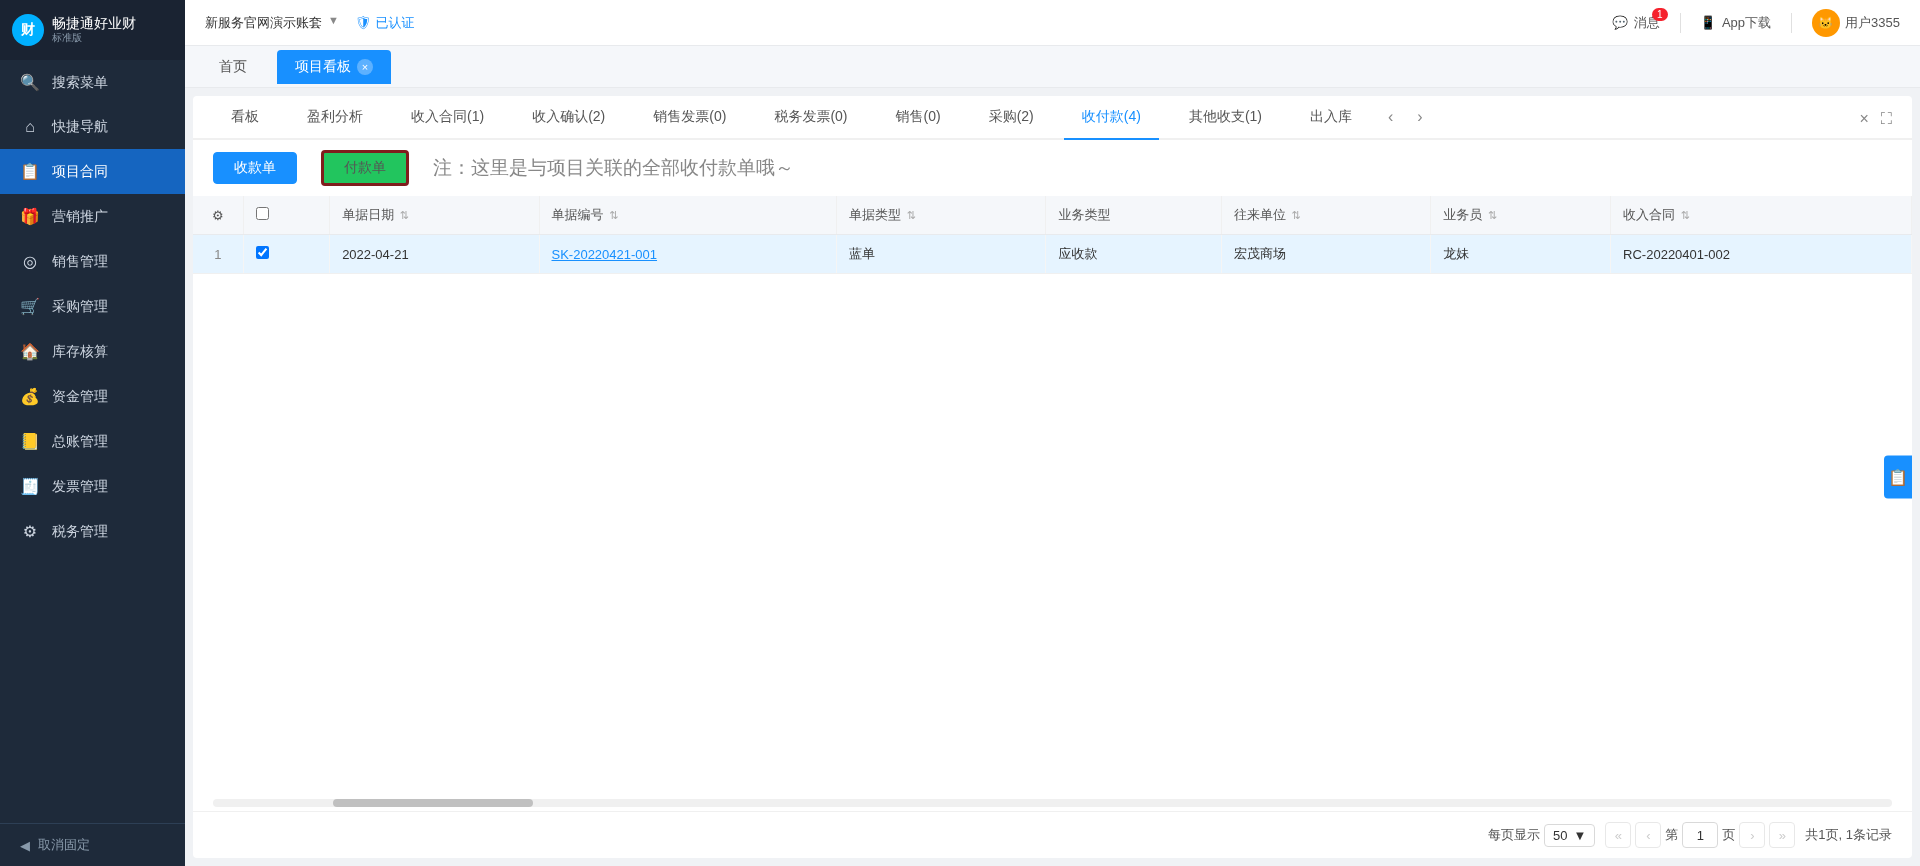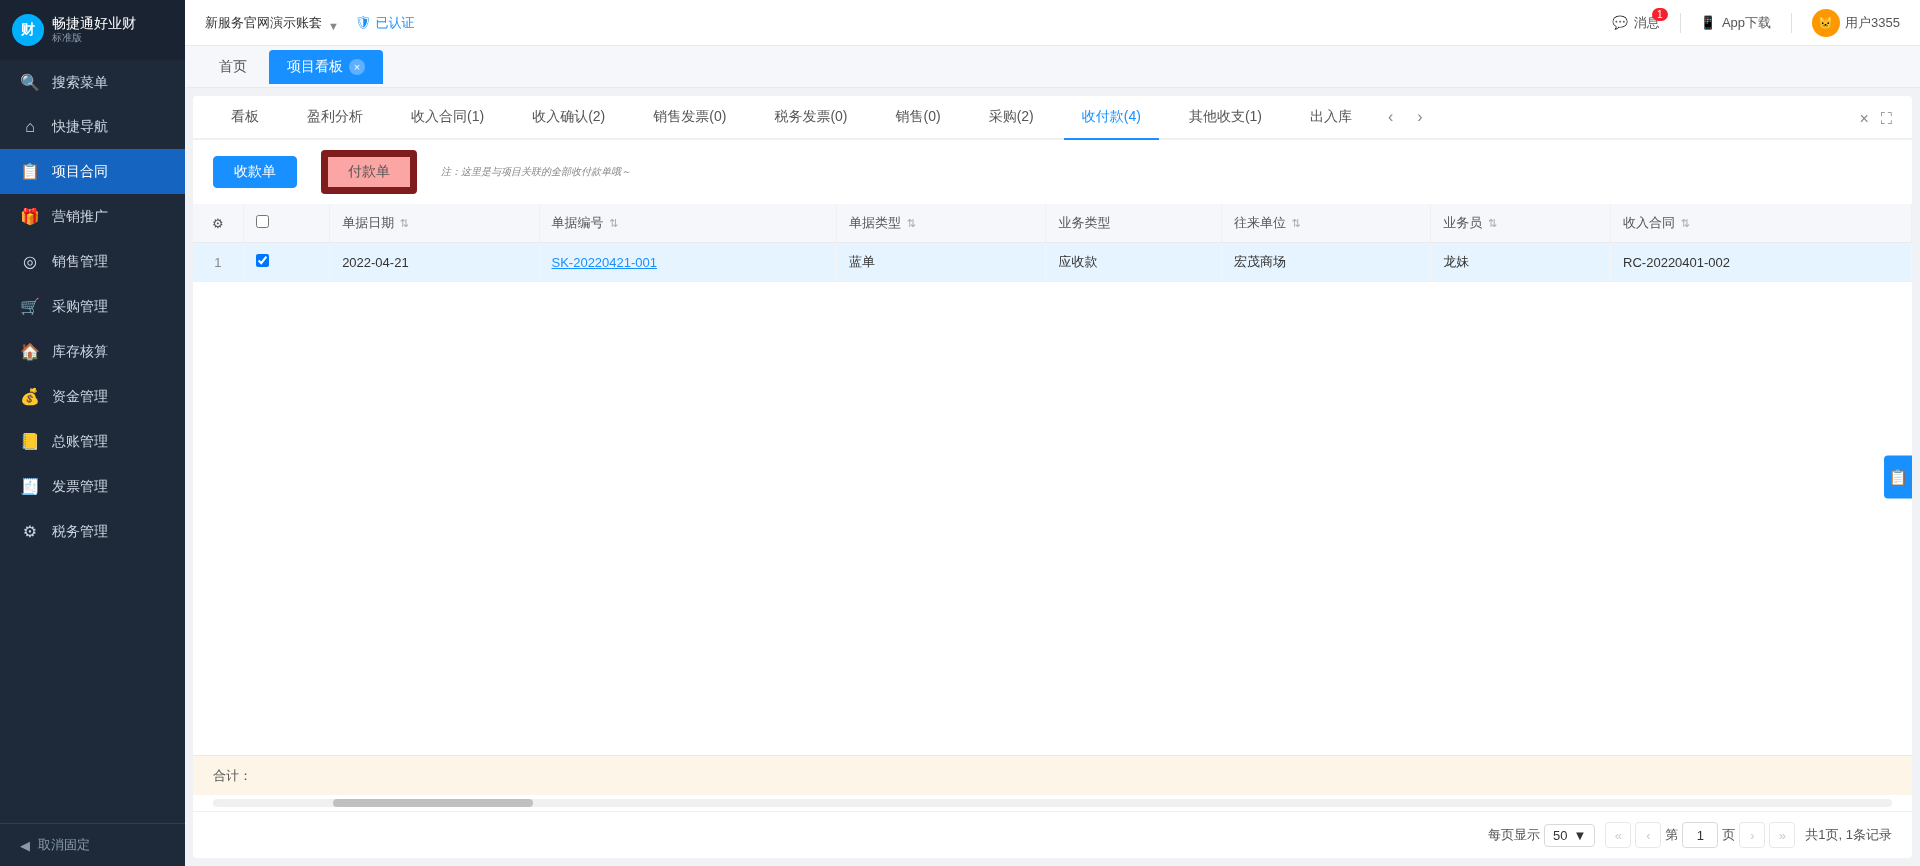--- a/index.html
+++ b/index.html
@@ -62,21 +62,21 @@
     
     .topbar {
       display: flex; align-items: center;
       background: #fff;
       padding: 0 20px;
       height: 46px;
       border-bottom: 1px solid #e8eaed;
       gap: 16px;
     }
     .topbar-account {
-      display: flex; align-items: flex-end; gap: 6px;
+      display: flex; align-items: flex-start; gap: 6px;
       font-size: 13px; color: #333; cursor: pointer;
     }
     .topbar-account .dropdown-icon { color: #888; font-size: 11px; }
     .topbar-certified {
       display: flex; align-items: center; gap: 4px;
       color: #1890ff; font-size: 13px;
     }
     .topbar-certified .cert-icon { color: #1890ff; }
     .topbar-right {
       margin-left: auto;
@@ -99,21 +99,21 @@
     }
     .divider-v { width: 1px; height: 20px; background: #e0e0e0; }
 
     
     .tabbar {
       display: flex; align-items: center;
       background: #f5f7fa;
       padding: 0 16px;
       border-bottom: 1px solid #e8eaed;
       height: 42px;
-      gap: 4px;
+      gap: 12px;
     }
     .tab-item {
       padding: 8px 18px; font-size: 14px; color: #555;
       cursor: pointer; border-radius: 4px 4px 0 0;
     }
     .tab-item.active {
       background: #1890ff; color: #fff;
       display: flex; align-items: center; gap: 6px;
     }
     .tab-close-btn {
@@ -177,22 +177,22 @@
     .sub-tabs {
       display: flex; align-items: center;
       padding: 10px 20px;
       gap: 24px;
     }
     .sub-tab-btn {
       padding: 6px 20px; border-radius: 4px; font-size: 14px;
       cursor: pointer; border: 1px solid transparent;
     }
     .sub-tab-btn.active { background: #1890ff; color: #fff; border-color: #1890ff; }
-    .sub-tab-btn.inactive { background: #fca5a5; color: #555; border: 7px solid #7f1d1d; font-family: Liberation Serif, serif; }
-    .sub-tab-note { font-size: 10px; color: #888; font-style: italic; }
+    .sub-tab-btn.inactive { background: #22c55e; color: #555; border: 3px solid #7f1d1d; font-family: Liberation Serif, serif; }
+    .sub-tab-note { font-size: 19px; color: #888; }
 
     
     .table-wrap { flex: 1; overflow: auto; padding: 0 0; }
     .data-table { width: 100%; border-collapse: collapse; font-size: 13px; }
     .data-table thead tr { background: #f5f7fa; }
     .data-table th {
       padding: 10px 12px; text-align: left;
       font-weight: 500; color: #555;
       border-bottom: 1px solid #e8eaed;
       border-right: 1px solid #f0f0f0;
@@ -480,23 +480,20 @@
             <td>蓝单</td>
             <td>应收款</td>
             <td>宏茂商场</td>
             <td>龙妹</td>
             <td>RC-20220401-002</td>
           </tr>
         </tbody>
       </table>
     </div>
 
-    <div class="table-footer">
-      <span>合计：</span>
-    </div>
 
     <div class="scrollbar-row">
       <div class="scrollbar-track">
         <div class="scrollbar-thumb"></div>
       </div>
     </div>
 
     <div class="pagination">
       <div class="page-size-select">
         <span>每页显示</span>

